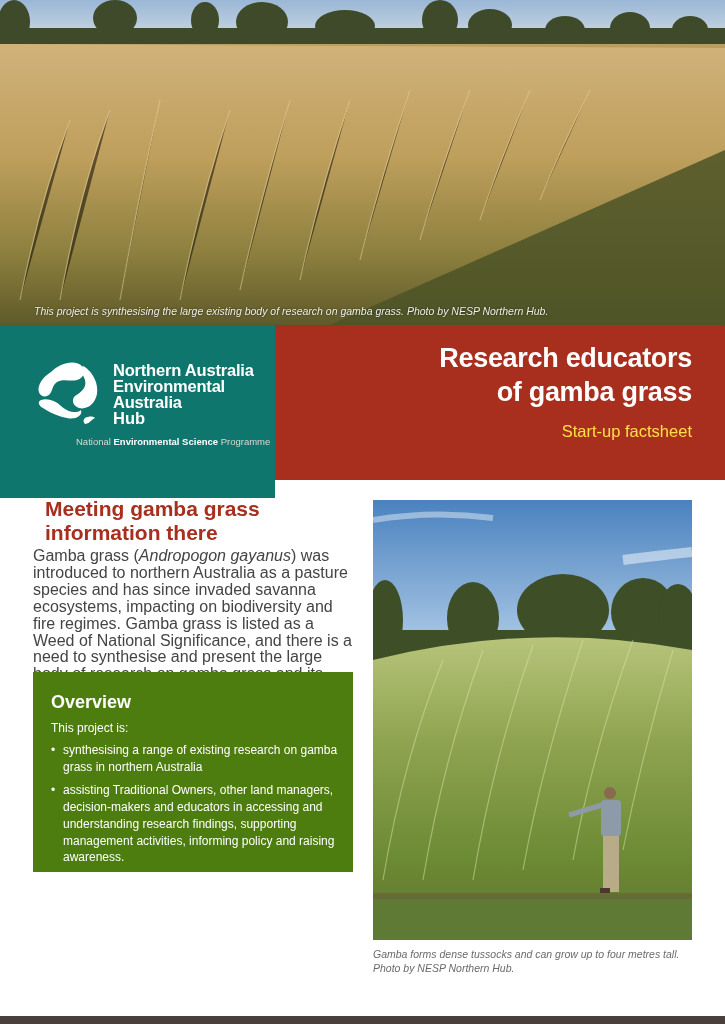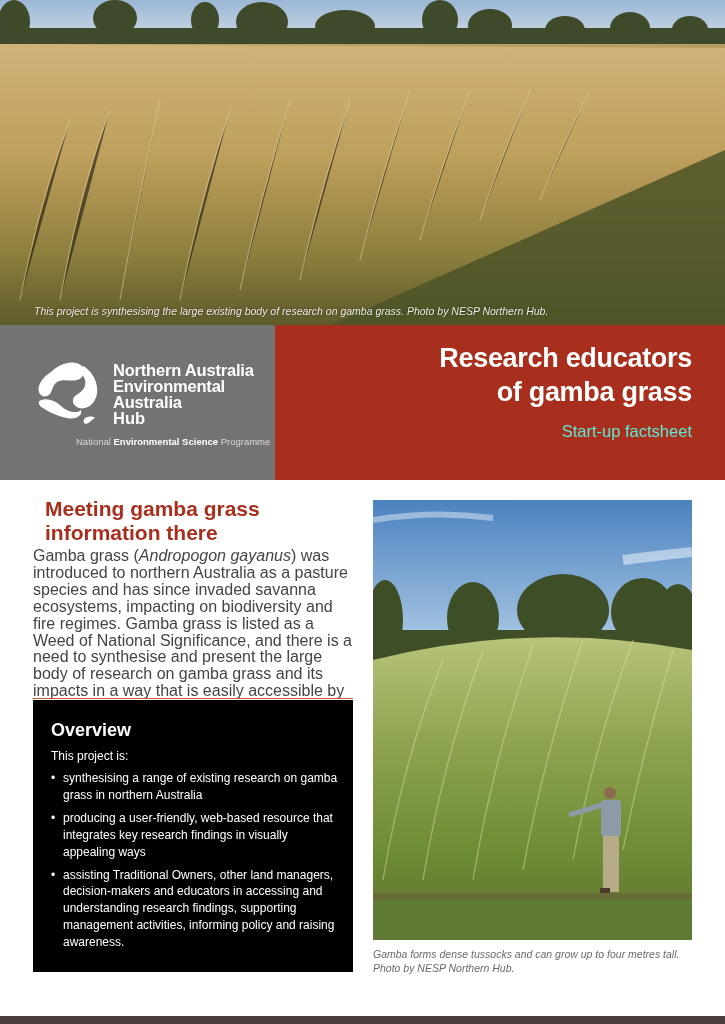--- a/index.html
+++ b/index.html
@@ -12,40 +12,40 @@
       background: linear-gradient(180deg, #a9c3df 0%, #c7d6e4 7%, #b89d5e 14%, #c7a86a 25%, #b49552 45%, #8d7a3c 65%, #6b6a35 80%, #4d5228 100%);
     }
     .hero svg { position: absolute; left: 0; top: 0; }
     .hero-caption {
       position: absolute; left: 34px; top: 305px; font-size: 10.5px; font-style: italic;
       color: #f1efe6; text-shadow: 0 0 2px rgba(0,0,0,0.6); white-space: nowrap;
     }
 
     
     .band { position: absolute; top: 325px; left: 0; width: 725px; height: 155px; }
-    .band-left { position: absolute; left: 0; top: 0; width: 275px; height: 155px; background: #737373; }
+    .band-left { position: absolute; left: 0; top: 0; width: 275px; height: 173px; background: #0f766e; }
     .band-right { position: absolute; left: 275px; top: 0; width: 450px; height: 155px; background: #a82e1d; }
     .logo-mark { position: absolute; left: 33px; top: 33px; width: 70px; height: 68px; }
     .logo-text { position: absolute; left: 113px; top: 37px; color: #ffffff; line-height: 16px; }
     .logo-text .l1 { font-size: 16.5px; font-weight: bold; display: block; letter-spacing: -0.2px; }
     .logo-text .l4 { font-size: 16.5px; font-weight: bold; display: block; }
     .nesp { position: absolute; left: 48px; top: 111px; font-size: 9.5px; color: #ddd7d3; white-space: nowrap; margin-left: 28px; }
     .nesp b { color: #ffffff; font-weight: bold; }
     .title { position: absolute; right: 33px; top: 16px; text-align: right; color: #ffffff;
       font-size: 27px; font-weight: bold; line-height: 34px; letter-spacing: -0.3px; }
-    .subtitle { position: absolute; right: 33px; top: 97px; color: #5eead4; font-size: 16.5px; }
+    .subtitle { position: absolute; right: 33px; top: 97px; color: #fde047; font-size: 16.5px; }
 
     
     .h2 { position: absolute; left: 33px; top: 497px; width: 330px; color: #a82e1d;
       font-size: 21px; font-weight: bold; line-height: 24px; margin-left: 12px; }
     .intro { position: absolute; left: 33px; top: 548px; width: 320px; color: #444444;
       font-size: 16px; line-height: 16.9px; }
     .rule { position: absolute; left: 33px; top: 698px; width: 320px; height: 1px; background: #c9543f; }
 
-    .overview { position: absolute; left: 33px; top: 700px; width: 320px; height: 272px; background: #000000; color: #ffffff; }
+    .overview { position: absolute; left: 33px; top: 672px; width: 320px; height: 200px; background: #4d7c0f; color: #ffffff; }
     .overview h3 { position: absolute; left: 18px; top: 20px; font-size: 18px; font-weight: bold; }
     .overview .lead { position: absolute; left: 18px; top: 49px; font-size: 12px; }
     .overview ul { position: absolute; left: 18px; top: 70px; width: 290px; list-style: none; }
     .overview li { position: relative; padding-left: 12px; font-size: 12px; line-height: 16.9px; margin-bottom: 6px; }
     .overview li::before { content: "\2022"; position: absolute; left: 0; top: 0; }
 
     
     .photo2 { position: absolute; left: 373px; top: 500px; width: 319px; height: 440px; overflow: hidden;
       background: linear-gradient(180deg, #4f86c0 0%, #6d9fd0 12%, #9cbde0 22%, #5b6a3a 30%, #8aa451 45%, #7c9a43 60%, #5f7c32 78%, #6d8c3e 88%, #4f6b2c 100%); }
     .photo2 svg { position: absolute; left: 0; top: 0; }
@@ -134,21 +134,20 @@
   <div>information there</div>
 </div>
 <p class="intro"><span>Gamba grass (</span><i>Andropogon gayanus</i><span>) was introduced to northern Australia as a pasture species and has since invaded savanna ecosystems, impacting on biodiversity and fire regimes. Gamba grass is listed as a Weed of National Significance, and there is a need to synthesise and present the large body of research on gamba grass and its impacts in a way that is easily accessible by land managers, policy-makers, educators and other researchers across northern Australia and beyond.</span></p>
 <div class="rule"></div>
 
 <div class="overview">
   <h3>Overview</h3>
   <div class="lead">This project is:</div>
   <ul>
     <li>synthesising a range of existing research on gamba grass in northern Australia</li>
-    <li>producing a user-friendly, web-based resource that integrates key research findings in visually appealing ways</li>
     <li>assisting Traditional Owners, other land managers, decision-makers and educators in accessing and understanding research findings, supporting management activities, informing policy and raising awareness.</li>
   </ul>
 </div>
 
 <div class="photo2">
   <svg width="319" height="440" viewBox="0 0 319 440">
     <defs>
       <linearGradient id="sky2" x1="0" y1="0" x2="0" y2="1">
         <stop offset="0" stop-color="#4a82bf"></stop>
           <stop offset="1" stop-color="#a8c6e4"></stop>

